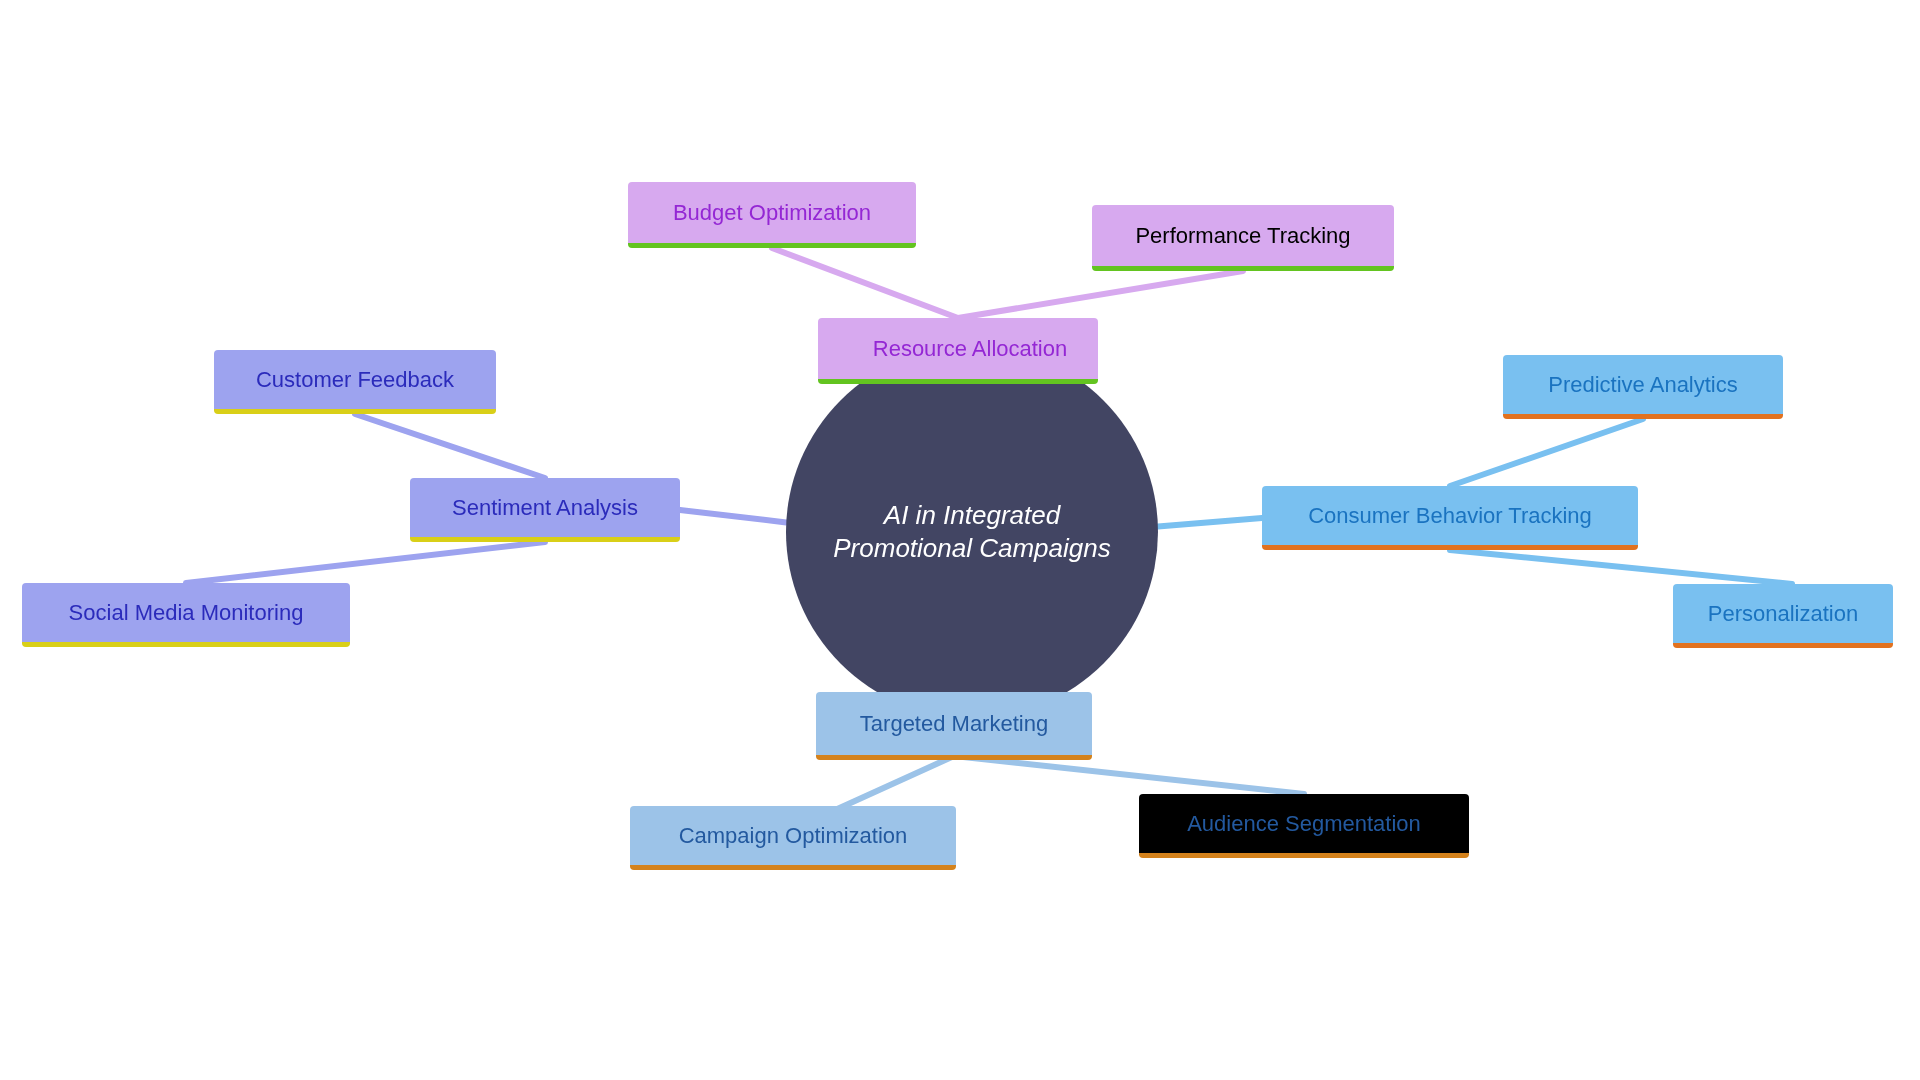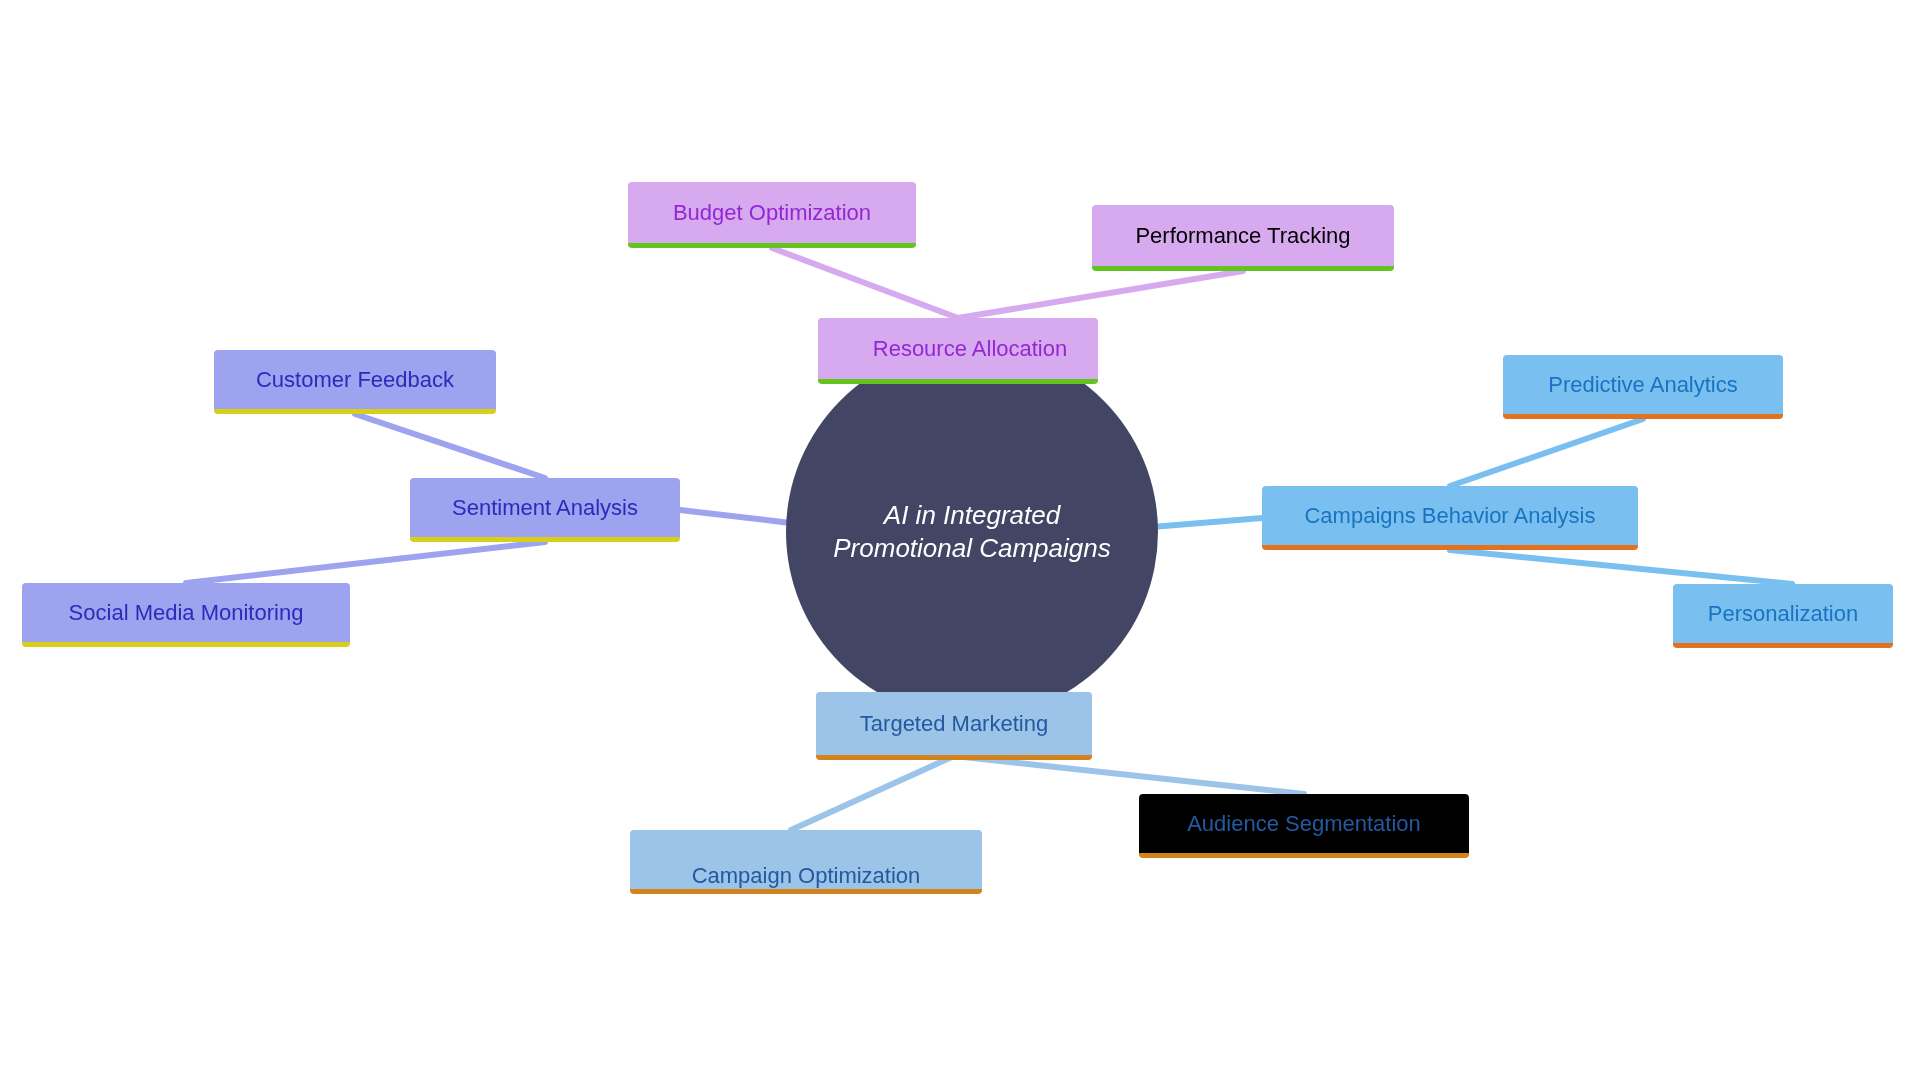--- a/index.html
+++ b/index.html
@@ -93,31 +93,31 @@
       <div class="node" style="left: 410px; top: 478px; width: 270px; height: 64px; background: rgb(157, 163, 239); color: rgb(43, 43, 187); font-size: 22px; border-bottom: 5px solid rgb(217, 207, 24);">
         <span class="node-label">Sentiment Analysis</span>
       </div>
       <div class="node" style="left: 214px; top: 350px; width: 282px; height: 64px; background: rgb(157, 163, 239); color: rgb(43, 43, 187); font-size: 22px; border-bottom: 5px solid rgb(217, 207, 24);">
         <span class="node-label">Customer Feedback</span>
       </div>
       <div class="node" style="left: 22px; top: 583px; width: 328px; height: 64px; background: rgb(157, 163, 239); color: rgb(43, 43, 187); font-size: 22px; border-bottom: 5px solid rgb(217, 207, 24);">
         <span class="node-label">Social Media Monitoring</span>
       </div>
       <div class="node" style="left: 1262px; top: 486px; width: 376px; height: 64px; background: rgb(121, 192, 240); color: rgb(26, 115, 192); font-size: 22px; border-bottom: 5px solid rgb(226, 114, 31);">
-        <span class="node-label">Campaigns Behavior Analysis</span>
+        <span class="node-label">Consumer Behavior Tracking</span>
       </div>
       <div class="node" style="left: 1503px; top: 355px; width: 280px; height: 64px; background: rgb(121, 192, 240); color: rgb(26, 115, 192); font-size: 22px; border-bottom: 5px solid rgb(226, 114, 31);">
         <span class="node-label">Predictive Analytics</span>
       </div>
       <div class="node" style="left: 1673px; top: 584px; width: 220px; height: 64px; background: rgb(121, 192, 240); color: rgb(26, 115, 192); font-size: 22px; border-bottom: 5px solid rgb(226, 114, 31);">
         <span class="node-label">Personalization</span>
       </div>
       <div class="node" style="left: 816px; top: 692px; width: 276px; height: 68px; background: rgb(156, 195, 232); color: rgb(35, 89, 159); font-size: 22px; border-bottom: 5px solid rgb(212, 130, 28);">
         <span class="node-label">Targeted Marketing</span>
       </div>
-      <div class="node" style="left: 630px; top: 830px; width: 352px; height: 64px; background: rgb(156, 195, 232); color: rgb(35, 89, 159); font-size: 22px; border-bottom: 5px solid rgb(212, 130, 28); align-items: flex-end;">
+      <div class="node" style="left: 630px; top: 806px; width: 326px; height: 64px; background: rgb(156, 195, 232); color: rgb(35, 89, 159); font-size: 22px; border-bottom: 5px solid rgb(212, 130, 28);">
         <span class="node-label">Campaign Optimization</span>
       </div>
       <div class="node" style="left: 1139px; top: 794px; width: 330px; height: 64px; background: #000000; color: rgb(35, 89, 159); font-size: 22px; border-bottom: 5px solid rgb(212, 130, 28);">
         <span class="node-label">Audience Segmentation</span>
       </div>
     </div>
 </div>
 
 </body></html>

